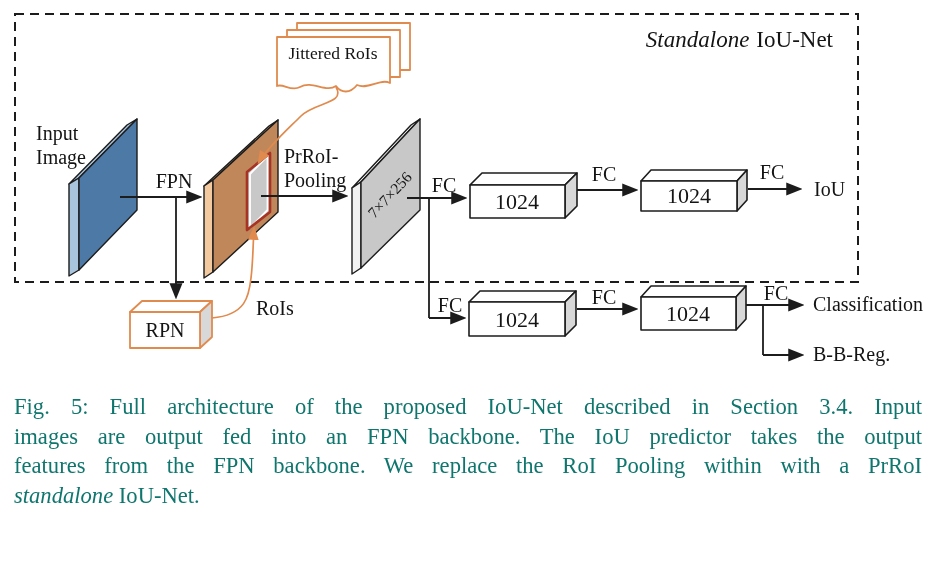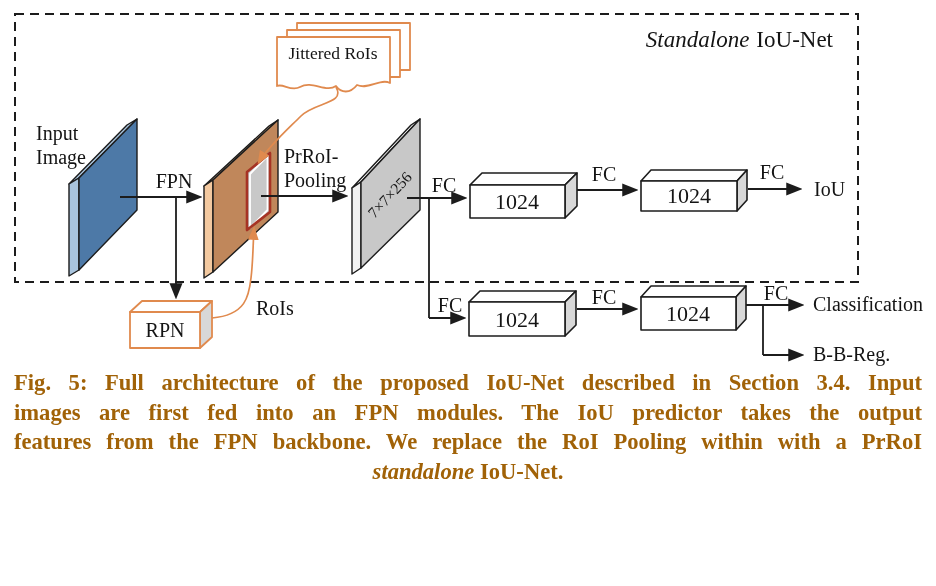--- a/index.html
+++ b/index.html
@@ -1,17 +1,17 @@
 <!DOCTYPE html>
 <html style="--c-input_face: #4d79a7; --c-input_side: #a9c4dd; --c-feature_face: #c0875b; --c-feature_side: #f3c9a0; --c-pooled_face: #c8c8c8; --c-pooled_side: #f2f2f2; --c-box_side: #d8d8d8; --c-accent_orange: #e08a4e; --c-roi_red: #a63324; --c-line_black: #1c1c1c;"><head>
 <meta charset="utf-8">
 <style>
   html,body{margin:0;padding:0;background:#fff;}
   .page{position:relative;width:936px;height:586px;background:#ffffff;overflow:hidden;
-        font-family:"Liberation Serif","DejaVu Serif",serif;color:#a16207;}
+        font-family:"Liberation Serif","DejaVu Serif",serif;color:#0f766e;}
   svg{position:absolute;left:0;top:0;}
   svg text{font-family:"Liberation Serif","DejaVu Serif",serif;fill:#141414;}
   .t18{font-size:17.5px;}
   .t20{font-size:20px;}
   .t22{font-size:22px;}
   .t23{font-size:23px;}
   .it{font-style:italic;}
   .dashbox{fill:none;stroke:#1c1c1c;stroke-width:2;stroke-dasharray:9 6;}
   .ol{stroke:#1c1c1c;stroke-width:1.4;stroke-linejoin:round;}
   .face-input{fill:var(--c-input_face);}
@@ -22,22 +22,22 @@
   .side-pool{fill:var(--c-pooled_side);}
   .boxf{fill:#ffffff;stroke:#1c1c1c;stroke-width:1.6;stroke-linejoin:round;}
   .boxs{fill:var(--c-box_side);stroke:#1c1c1c;stroke-width:1.6;stroke-linejoin:round;}
   .orangeb{stroke:var(--c-accent_orange);stroke-width:1.8;fill:#ffffff;stroke-linejoin:round;}
   .orangeb-side{stroke:var(--c-accent_orange);stroke-width:1.8;fill:var(--c-box_side);stroke-linejoin:round;}
   .orangeline{stroke:var(--c-accent_orange);stroke-width:1.7;fill:none;}
   .blk{stroke:#1c1c1c;stroke-width:1.8;fill:none;}
   .roi-fill{fill:var(--c-pooled_face);}
   .roi-inset{fill:none;stroke:#ffffff;stroke-width:1.8;stroke-linejoin:round;}
   .roi-border{fill:none;stroke:var(--c-roi_red);stroke-width:2.6;stroke-linejoin:round;}
-  .caption{position:absolute;left:14px;width:908px;top:368px;font-size:22.6px;line-height:29.7px;font-weight:bold;}
-  .cap-line{width:100%;text-align:center;}
+  .caption{position:absolute;left:14px;width:908px;top:392px;font-size:22.6px;line-height:29.7px;}
+  .cap-line{width:100%;}
   .jline{text-align:justify;text-align-last:justify;}
 </style>
 </head>
 <body>
 
 <div class="page">
 
   <svg width="936" height="390" viewBox="0 0 936 390">
     <defs>
       <marker id="mb" viewBox="0 0 10 8" refX="8.5" refY="4" markerWidth="9" markerHeight="7.5" orient="auto-start-reverse">
@@ -145,18 +145,18 @@
     <polyline class="blk" points="746,305 763,305 763,355"></polyline>
     <line class="blk" x1="763" y1="305" x2="802" y2="305" marker-end="url(#mb)"></line>
     <line class="blk" x1="763" y1="355" x2="802" y2="355" marker-end="url(#mb)"></line>
     <text class="t20" x="776" y="300" text-anchor="middle">FC</text>
     <text class="t20" x="813" y="311">Classification</text>
     <text class="t20" x="813" y="361">B-B-Reg.</text>
   </svg>
 
   <div class="caption">
     <div class="cap-line jline">Fig. 5: Full architecture of the proposed IoU-Net described in Section 3.4. Input</div>
-    <div class="cap-line jline">images are first fed into an FPN modules. The IoU predictor takes the output</div>
+    <div class="cap-line jline">images are output fed into an FPN backbone. The IoU predictor takes the output</div>
     <div class="cap-line jline">features from the FPN backbone. We replace the RoI Pooling within with a PrRoI</div>
     <div class="cap-line"><span class="it">standalone</span><span> IoU-Net.</span></div>
   </div>
 
 </div>
 
 </body></html>

